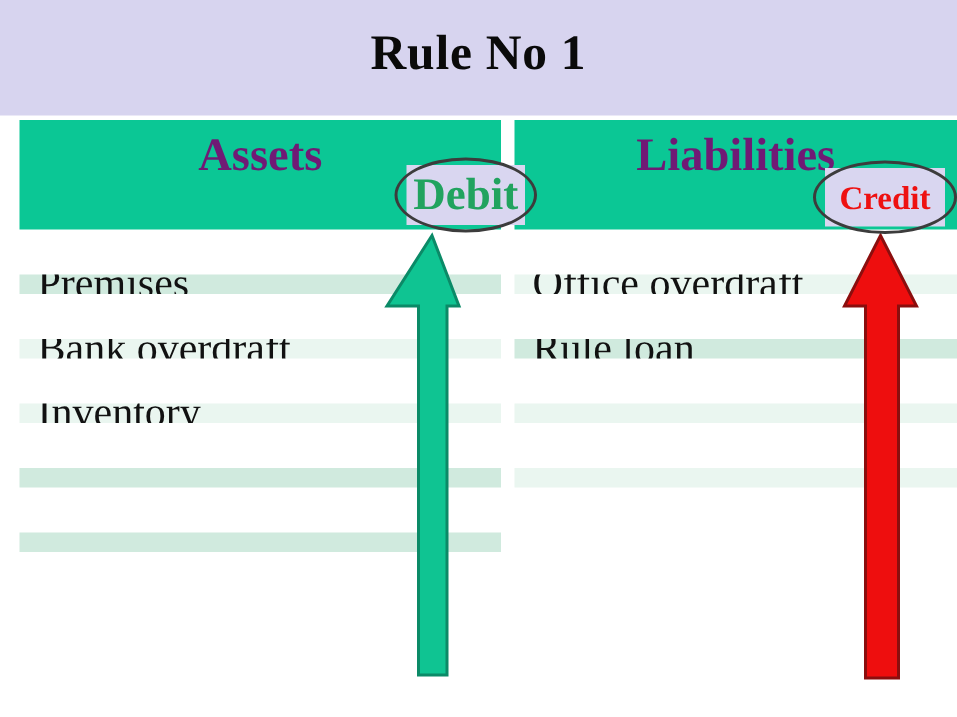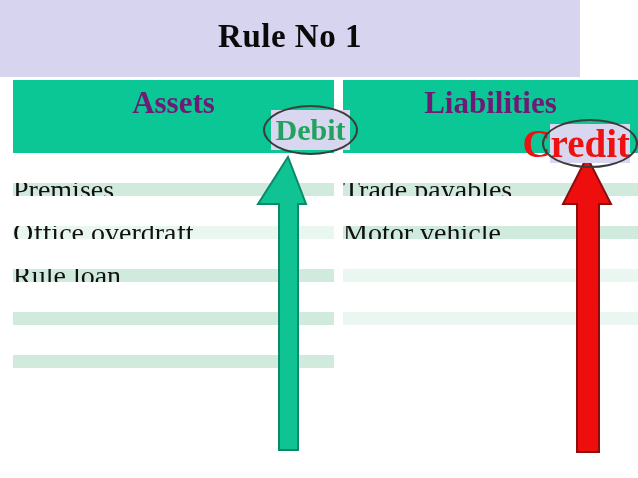--- a/index.html
+++ b/index.html
@@ -2,21 +2,21 @@
 <html style="--banner: #D7D4EF; --header-green: #0BC795; --row-dark: #D0EADE; --row-light: #EAF6F0; --arrow-green: #0FC492; --arrow-red: #EE0E0E; --debit-text: #21A35F; --credit-text: #EE1111; --oval-bg: #D9D6F0;"><head>
 <meta charset="utf-8">
 <style>
   html,body{margin:0;padding:0;}
   body{
     width:638px;height:478px;position:relative;overflow:hidden;
     background:#ffffff;
     font-family:"Liberation Serif","DejaVu Serif",serif;
   }
   .banner{
-    position:absolute;left:0;top:0;width:580px;height:77px;
+    position:absolute;left:0;top:0;width:638px;height:77px;
     background:var(--banner,#D7D4EF);
     display:flex;align-items:center;justify-content:center;
   }
   .banner .title{
     font-size:33px;font-weight:bold;color:#0a0a0a;margin-top:-4px;
     letter-spacing:0.5px;
   }
   .tbl{
     position:absolute;left:13px;top:80px;width:625px;height:374px;
     display:grid;
@@ -26,21 +26,21 @@
     background:#ffffff;
   }
   .hcell{
     background:var(--header-green,#0BC795);
     display:flex;justify-content:center;align-items:flex-start;
     padding-top:5px;
     font-size:31px;font-weight:bold;color:#701a75;
   }
   .cell{
     display:flex;align-items:center;
-    padding-left:0;
+    padding-left:12px;
     font-size:28px;color:#111;
     white-space:nowrap;overflow:hidden;margin-top:28px;
   }
   .row-dark{background:var(--row-dark,#D0EADE);}
   .row-light{background:var(--row-light,#EAF6F0);}
   .overlay{
     position:absolute;left:0;top:0;width:638px;height:478px;
     pointer-events:none;z-index:2;
   }
   .tag{
@@ -51,49 +51,49 @@
   }
   .tag::before{
     content:"";position:absolute;left:-8px;right:-8px;top:-5px;bottom:-5px;
     border:2px solid #3c3c3c;border-radius:50%;
   }
   .tag-debit{
     left:251px;top:110px;width:79px;height:40px;
     font-size:30px;color:var(--debit-text,#21A35F);margin-left:20px;
   }
   .tag-credit{
-    left:550px;top:124px;width:80px;height:39px;
-    font-size:39px;color:var(--credit-text,#EE1111);justify-content:flex-end;
+    left:550px;top:112px;width:80px;height:39px;
+    font-size:22px;color:var(--credit-text,#EE1111);
   }
   .arrow-green{fill:var(--arrow-green,#0FC492);stroke:#0B8A67;stroke-width:2;}
   .arrow-red{fill:var(--arrow-red,#EE0E0E);stroke:#8B0E0E;stroke-width:2;}
 </style>
 </head>
 <body>
 
 <div class="banner">
   <div class="title">Rule No 1</div>
 </div>
 
 <div class="tbl">
   <div class="hcell">
     <span>Assets</span>
   </div>
   <div class="hcell">
     <span>Liabilities</span>
   </div>
 
   <div class="cell row-dark">Premises</div>
-  <div class="cell row-dark">Trade payables</div>
 
   <div class="cell row-light">Office overdraft</div>
+  <div class="cell row-light">Bank overdraft</div>
 
-  <div class="cell row-dark">Motor vehicle</div>
   <div class="cell row-dark">Rule loan</div>
 
+  <div class="cell row-light">Inventory</div>
   <div class="cell row-light"></div>
 
   <div class="cell row-dark"></div>
 
   <div class="cell row-light"></div>
 
   <div class="cell row-dark"></div>
 </div>
 
 <svg class="overlay" viewBox="0 0 638 478" aria-hidden="true">

